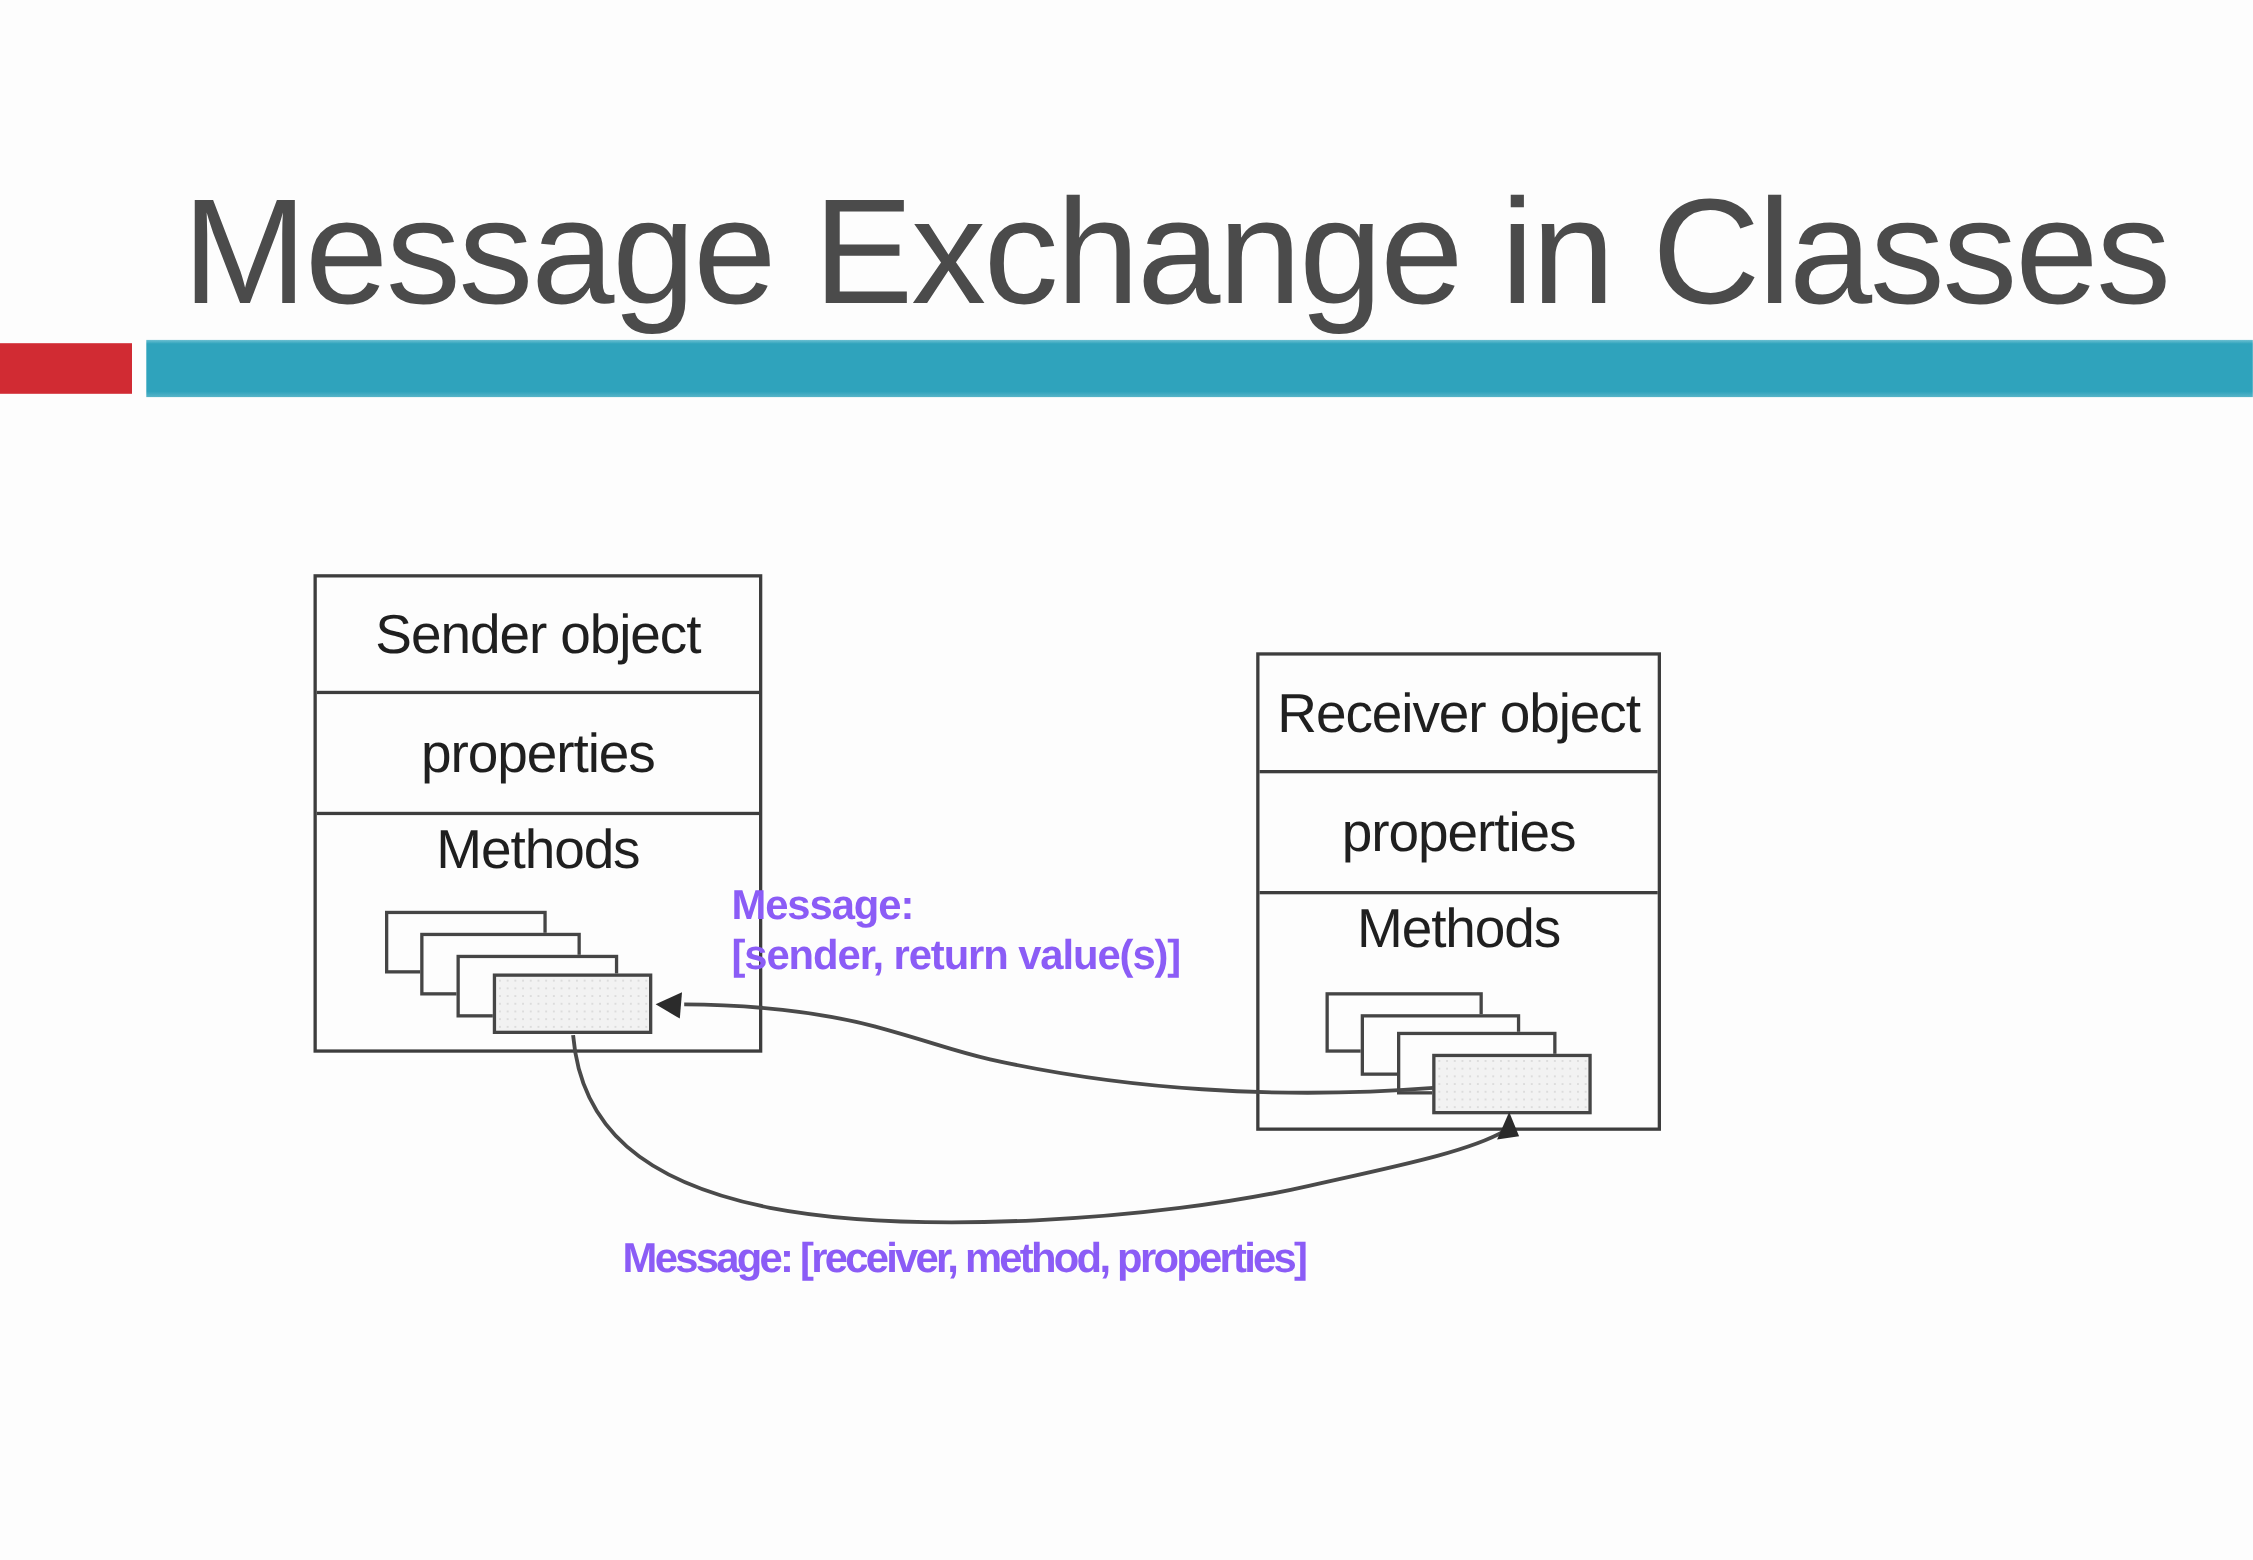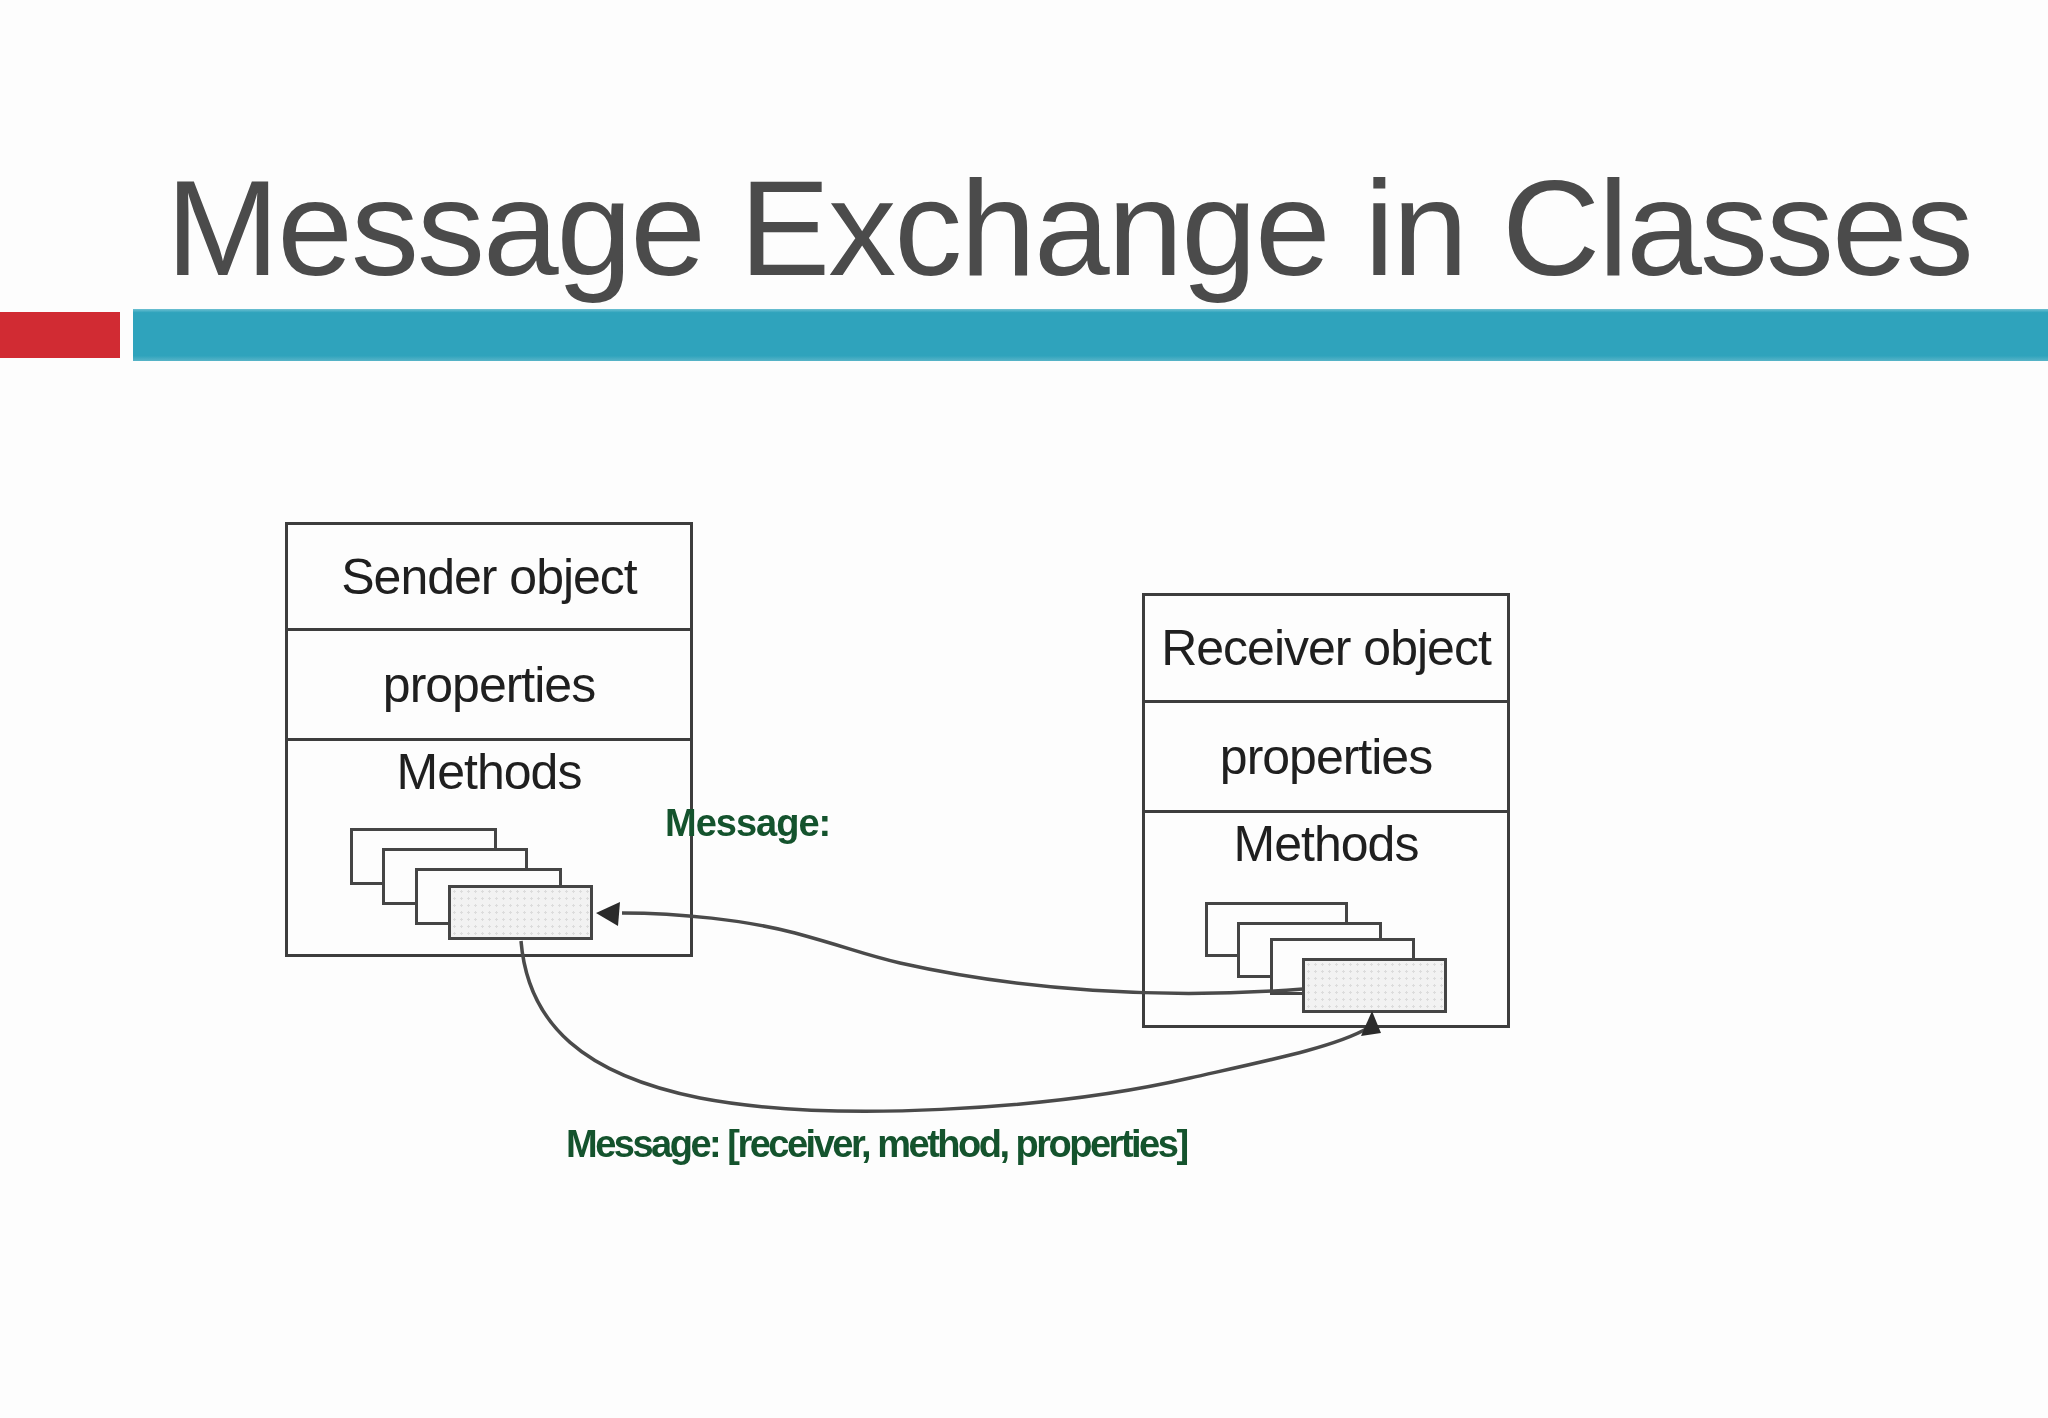--- a/index.html
+++ b/index.html
@@ -53,21 +53,21 @@
   .r2{left:1237px;top:922px;width:145px;height:56px;}
   .r3{left:1270px;top:938px;width:145px;height:57px;}
   .r4{left:1302px;top:958px;width:145px;height:55px;}
 
   
   .arrows{position:absolute;left:0;top:0;width:2048px;height:1418px;pointer-events:none;}
   .arrows .curve{fill:none;stroke:var(--line,#4a4a4a);stroke-width:3.5px;}
   .arrows .head{fill:#2b2b2b;stroke:none;}
 
   
-  .msg-label{position:absolute;color:#14532d;font-weight:700;white-space:nowrap;}
+  .msg-label{position:absolute;color:#8b5cf6;font-weight:700;white-space:nowrap;}
   .msg-label.return{left:665px;top:800px;font-size:38px;line-height:46px;letter-spacing:-1px;}
   .msg-label.send{left:566px;top:1121px;font-size:38px;line-height:46px;letter-spacing:-2.5px;}
 </style>
 </head>
 <body>
 
 <div class="slide">
 
   <h1 class="title">Message Exchange in Classes</h1>
 
@@ -112,16 +112,17 @@
 
     <path class="curve" d="M1303,989 C1160,1000 1020,990 900,963 C862,954 850,948 795,933 C745,920 680,913 622,913"></path>
     <polygon class="head" points="596,913 620,902 618,926"></polygon>
 
     <path class="curve" d="M521,941 C528,1025 585,1075 700,1098 C830,1123 1050,1110 1190,1078 C1270,1060 1335,1047 1368,1028"></path>
     <polygon class="head" points="1372,1011 1381,1033 1361,1036"></polygon>
   </svg>
 
   <div class="msg-label return">
     <div>Message:</div>
+    <div>[sender, return value(s)]</div>
   </div>
   <div class="msg-label send">Message: [receiver, method, properties]</div>
 
 </div>
 
 </body></html>

